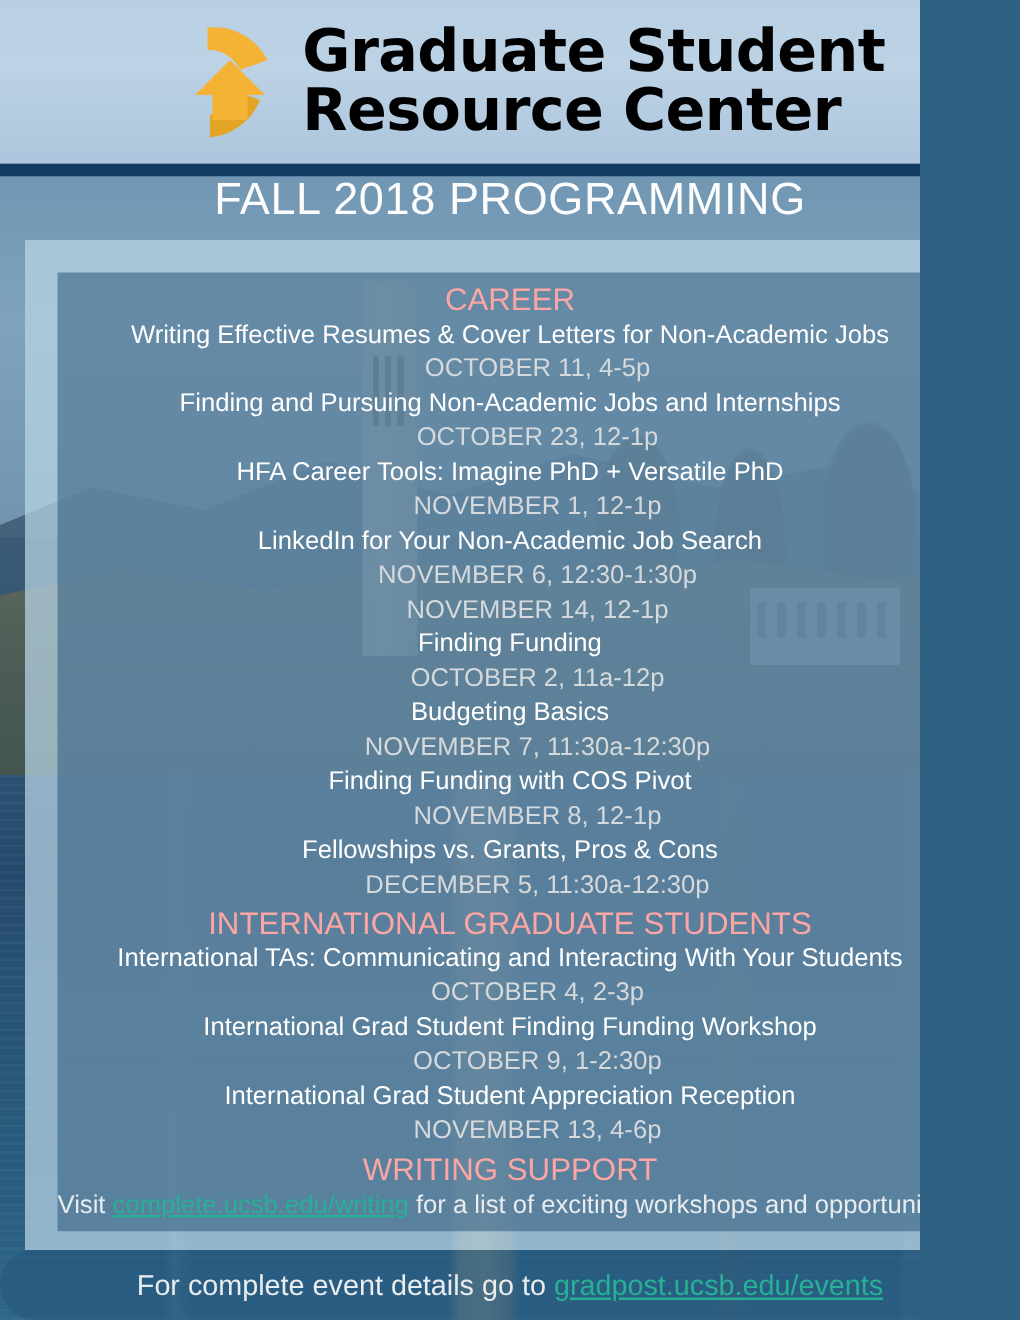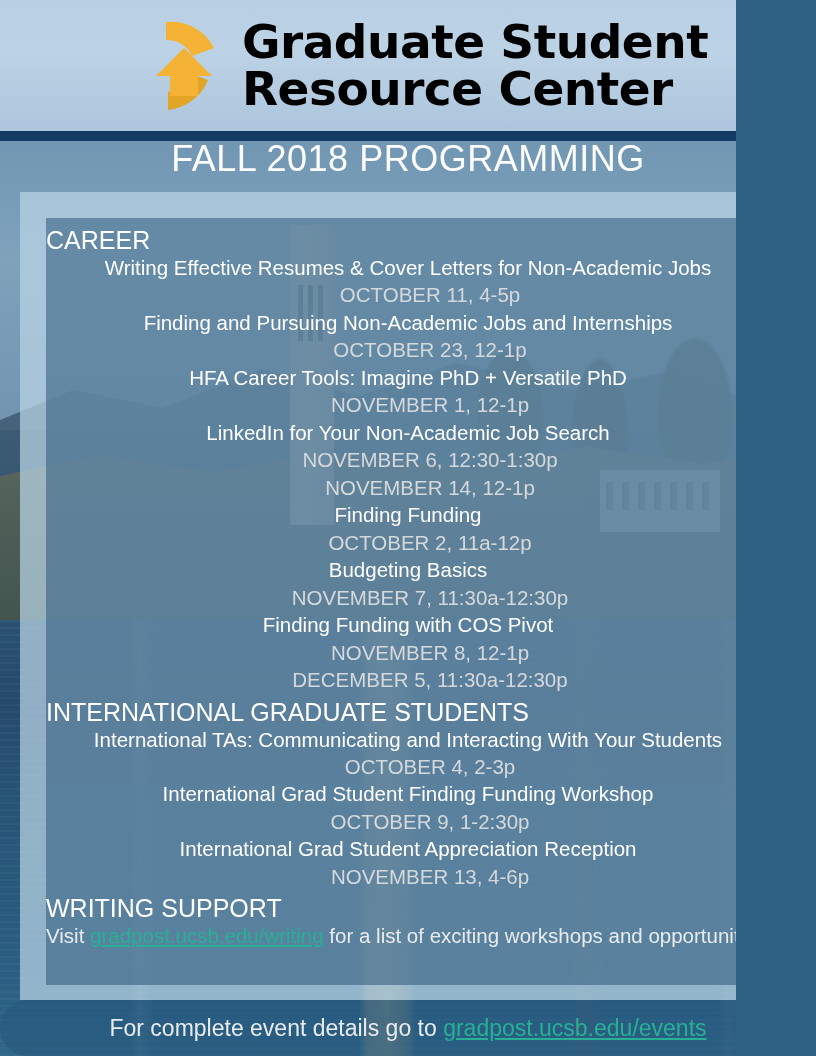--- a/index.html
+++ b/index.html
@@ -113,22 +113,22 @@
     background:rgba(186,214,230,.72);
   }
   .inner-panel{
     position:absolute;left:46px;top:218px;width:724px;height:767px;
     background:rgba(43,88,122,.55);
     padding:0;
   }
   .content{position:absolute;left:46px;top:218px;width:724px;height:767px;}
 
   .sec-head{
-    text-align:left;
-    color:#ffffff;
+    text-align:center;
+    color:#fca5a5;
     font-size:25px;
     line-height:1.12;
     font-weight:400;
     margin:0;
     white-space:nowrap;
   }
   .ev-title{
     color:#ffffff;
     font-size:20.5px;
     line-height:1.34;
@@ -220,33 +220,34 @@
     <div class="ev-title">LinkedIn for Your Non-Academic Job Search</div>
     <div class="ev-date">NOVEMBER 6, 12:30-1:30p</div>
     <div class="ev-date">NOVEMBER 14, 12-1p</div>
 
     <div class="ev-title">Finding Funding</div>
     <div class="ev-date">OCTOBER 2, 11a-12p</div>
     <div class="ev-title">Budgeting Basics</div>
     <div class="ev-date">NOVEMBER 7, 11:30a-12:30p</div>
     <div class="ev-title">Finding Funding with COS Pivot</div>
     <div class="ev-date">NOVEMBER 8, 12-1p</div>
+    <div class="ev-title">Fellowships vs. Grants, Pros &amp; Cons</div>
     <div class="ev-date">DECEMBER 5, 11:30a-12:30p</div>
 
     <div class="sec-head" style="margin-top:4px">INTERNATIONAL GRADUATE STUDENTS</div>
     <div class="ev-title">International TAs: Communicating and Interacting With Your Students</div>
     <div class="ev-date">OCTOBER 4, 2-3p</div>
     <div class="ev-title">International Grad Student Finding Funding Workshop</div>
     <div class="ev-date">OCTOBER 9, 1-2:30p</div>
     <div class="ev-title">International Grad Student Appreciation Reception</div>
     <div class="ev-date">NOVEMBER 13, 4-6p</div>
 
     <div class="sec-head" style="margin-top:4px">WRITING SUPPORT</div>
     <div class="writing-line">
-      <span>Visit </span><a class="link" href="#">gradpost.ucsb.edu/writing</a><span> for a list of exciting workshops and opportunities!</span>
+      <span>Visit </span><a class="link" href="#">complete.ucsb.edu/writing</a><span> for a list of exciting workshops and opportunities!</span>
     </div>
   </div>
 
   <div class="footer">
     <div class="footer-text">
       <span>For complete event details go to </span><a class="link" href="#">gradpost.ucsb.edu/events</a>
     </div>
   </div>
 
 </div>

